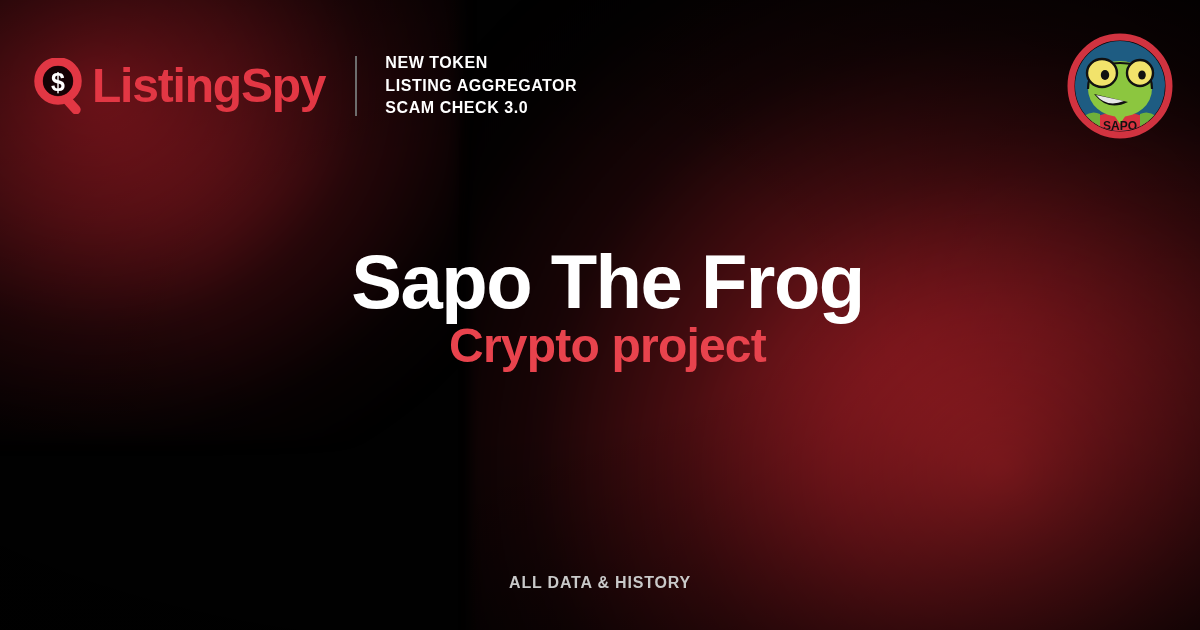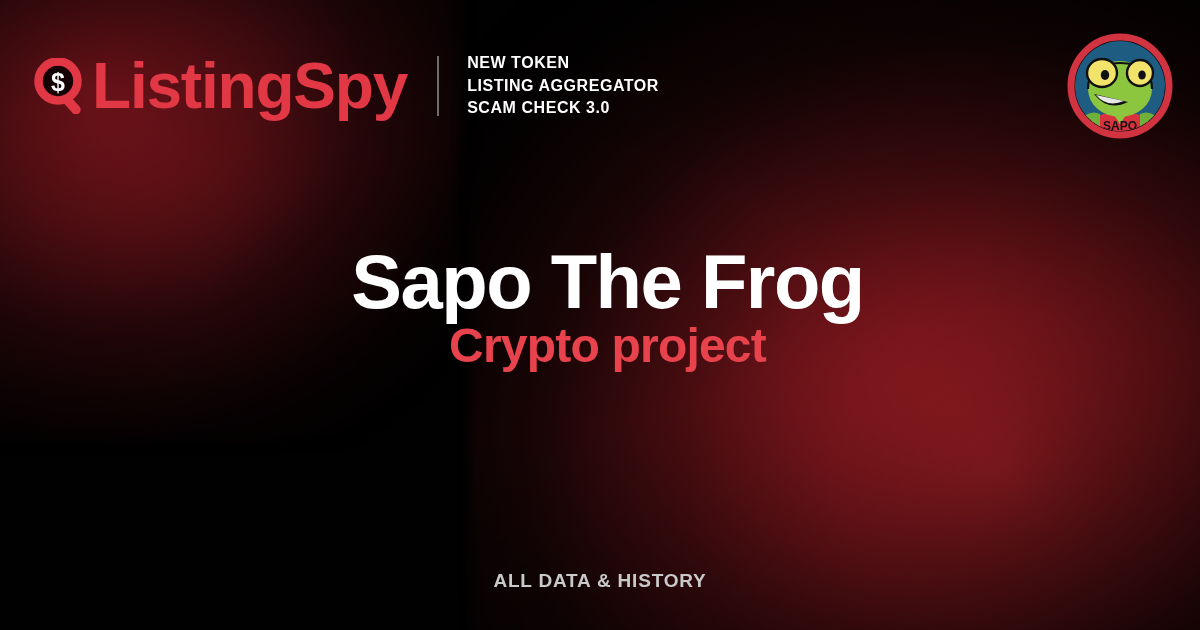--- a/index.html
+++ b/index.html
@@ -66,21 +66,21 @@
   .header {
     position:absolute;
     left:34px; top:52px;
     display:flex;
     align-items:center;
     z-index:5;
   }
   .brand { display:flex; align-items:center; }
   .mag-icon { width:52px; height:56px; display:block; flex:none; }
   .brand-name {
-    font-size:64px;
+    font-size:48px;
     font-weight:bold;
     letter-spacing:-1.2px;
     line-height:1;
     margin-left:6px;
     white-space:nowrap;
   }
   .divider {
     width:2px;
     height:60px;
     background:#6d6d6d;
@@ -132,21 +132,21 @@
 
   
   .footer {
     position:absolute;
     left:0; right:0;
     bottom:38px;
     text-align:center;
     z-index:4;
   }
   .footer-text {
-    font-size:19px;
+    font-size:16px;
     font-weight:bold;
     color:#c9c9c9;
     letter-spacing:0.8px;
   }
 </style>
 </head>
 <body>
 
 <div class="canvas">
 

